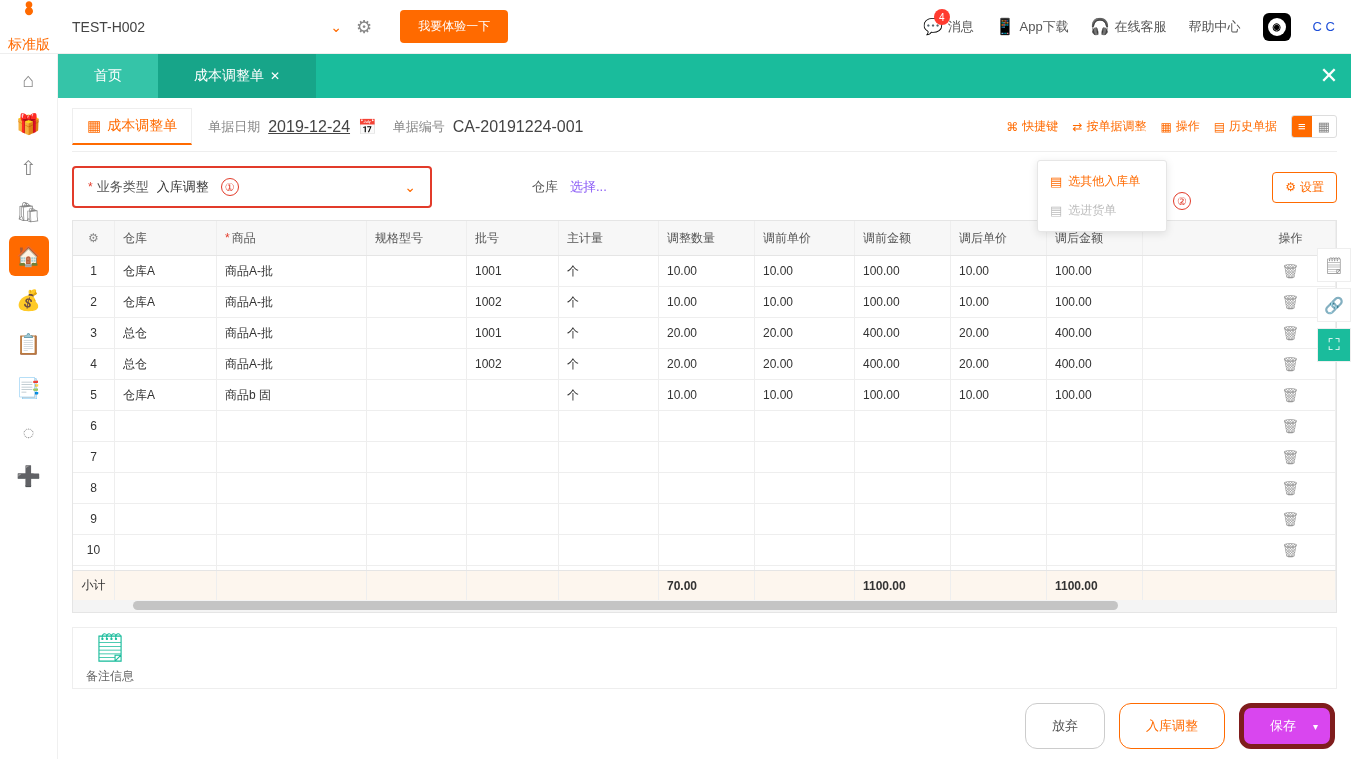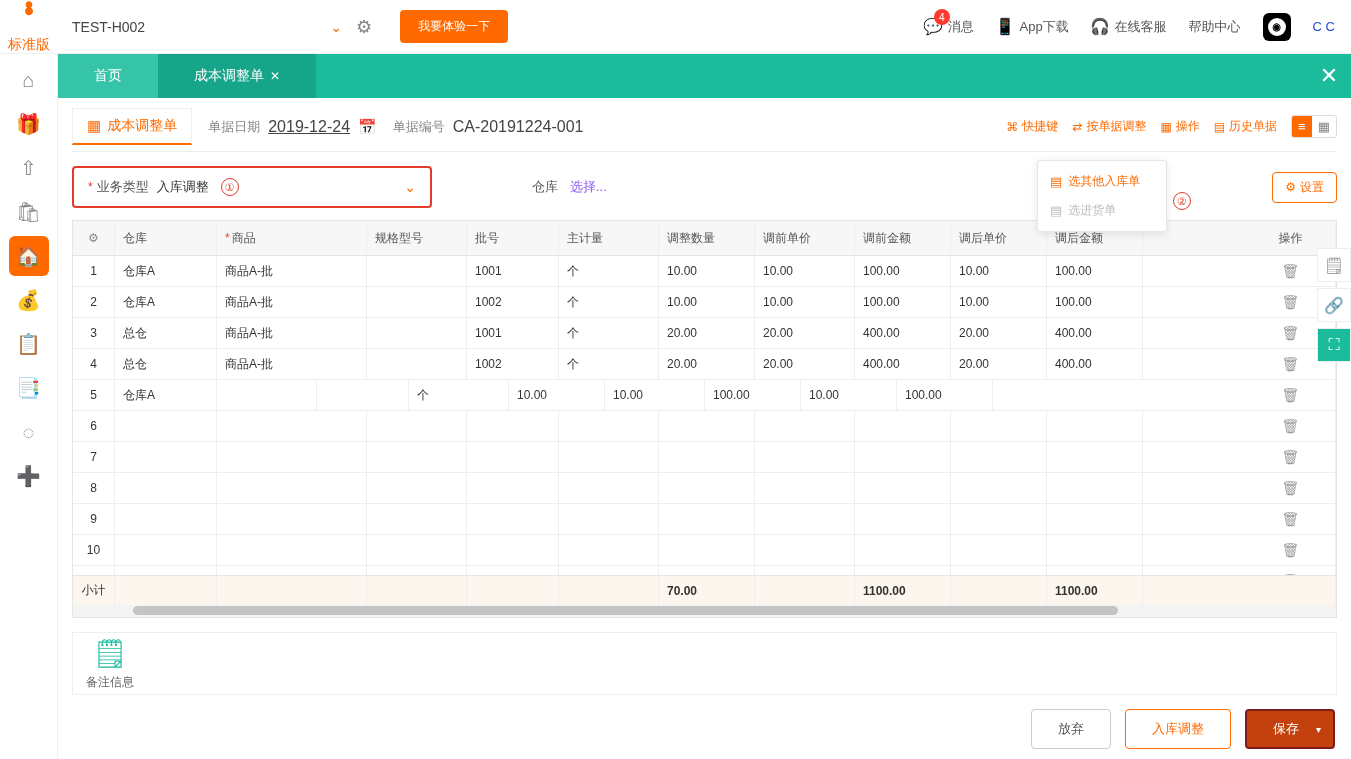--- a/index.html
+++ b/index.html
@@ -104,23 +104,23 @@
   
   .remark-bar { margin-top:14px; display:flex; align-items:center; border:1px solid #eee; background:#fff; height:66px; }
   .remark-left { width:74px; display:flex; flex-direction:column; align-items:center; gap:4px; }
   .remark-left .ic { color:#1abc9c; font-size:28px;}
   .remark-left .t { font-size:12px; color:#666;}
   .remark-input { flex:1; border:none; outline:none; font-size:13px; color:#333; padding:0 14px;}
   .remark-input::placeholder { color:#bbb;}
 
   
   .foot-bar { display:flex; justify-content:flex-end; gap:14px; padding:14px 2px 0;}
-  .btn { padding:9px 26px; font-size:13px; border-radius:4px; cursor:pointer; border:1px solid #ccc; background:#fff; color:#555;}
+  .btn { padding:9px 26px; font-size:13px; border-radius:12px; cursor:pointer; border:1px solid #ccc; background:#fff; color:#555;}
   .btn-outline { border:1px solid #ff6a00; color:#ff6a00;}
-  .btn-primary { background:#c2410c; border:2px solid #7f1d1d; color:#fff; position:relative; padding-right:34px;}
+  .btn-primary { background:#d946ef; border:5px solid #7f1d1d; color:#fff; position:relative; padding-right:34px;}
   .btn-primary::after { content:"▾"; position:absolute; right:12px; top:50%; transform:translateY(-50%); font-size:10px;}
 
   
   .right-float { position:fixed; right:0; top:248px; width:34px; display:flex; flex-direction:column; gap:6px;}
   .right-float .it { width:34px; height:34px; background:#fff; border:1px solid #eee; display:flex; align-items:center; justify-content:center; color:#888; font-size:16px;}
   .right-float .it.hl { background:#1abc9c; color:#fff;}
 </style>
 </head>
 <body>
 
@@ -343,20 +343,21 @@
                 <div class="td col-pamt">400.00</div>
                 <div class="td col-aprice">20.00</div>
                 <div class="td col-aamt">400.00</div>
                 <div class="td col-ops">
                   <span class="trash-ic">🗑</span>
                 </div>
               </div>
               <div class="tr">
                 <div class="td col-idx">5</div>
                 <div class="td col-store">仓库A</div>
+                <div class="td col-prod">商品b 固</div>
                 <div class="td col-spec"></div>
                 <div class="td col-batch"></div>
                 <div class="td col-unit">个</div>
                 <div class="td col-qty">10.00</div>
                 <div class="td col-pprice">10.00</div>
                 <div class="td col-pamt">100.00</div>
                 <div class="td col-aprice">10.00</div>
                 <div class="td col-aamt">100.00</div>
                 <div class="td col-ops">
                   <span class="trash-ic">🗑</span>

